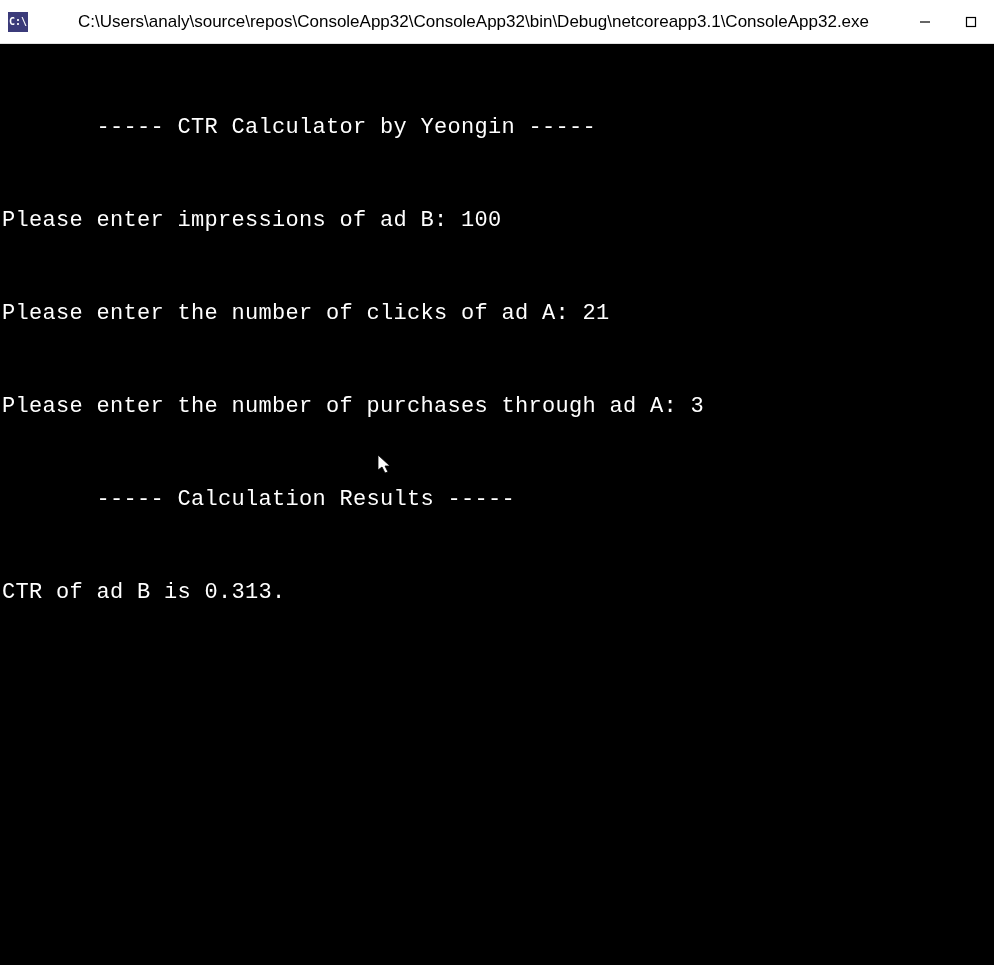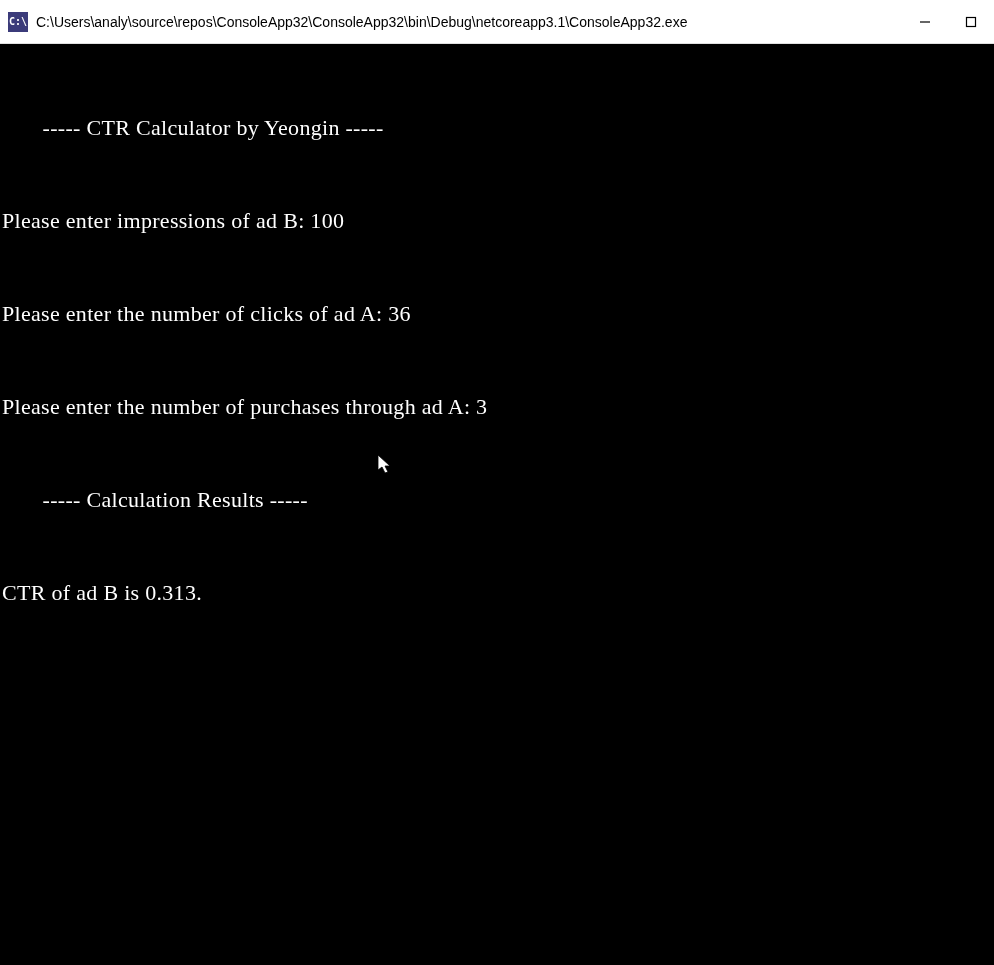--- a/index.html
+++ b/index.html
@@ -33,25 +33,26 @@
       margin-right: 8px;
       flex-shrink: 0;
     }
     .app-icon-inner {
       color: #ffffff;
       font-size: 10px;
       font-weight: bold;
       font-family: Consolas, monospace;
     }
     .title-text {
-      font-size: 14px;
+      font-size: 17px;
       color: #000000;
       flex: 1;
       white-space: nowrap;
       overflow: hidden;
+      margin-left: 42px;
     }
     .window-controls {
       display: flex;
       align-items: center;
       height: 100%;
     }
     .win-btn {
       width: 46px;
       height: 100%;
       display: flex;
@@ -61,21 +62,21 @@
     }
     .win-btn svg {
       width: 12px;
       height: 12px;
     }
     .console-area {
       background: #000000;
       width: 100%;
       height: calc(965px - 44px);
       padding: 6px 2px;
-      font-family: Liberation Serif, serif;
+      font-family: Liberation Mono, monospace;
       color: #ffffff;
       font-size: 22px;
       line-height: 31px;
       letter-spacing: 0.3px;
       white-space: pre;
       font-stretch: condensed;
       transform-origin: top left;
       position: relative;
     }
     .console-line {
@@ -106,21 +107,21 @@
       <svg viewBox="0 0 12 12">
         <rect x="1.5" y="1.5" width="9" height="9" fill="none" stroke="#000" stroke-width="1.2"></rect>
       </svg>
     </div>
   </div>
 </div>
 
 <div class="console-area">
   <span class="console-line">       ----- CTR Calculator by Yeongin -----</span>
   <span class="console-line">Please enter impressions of ad B: 100</span>
-  <span class="console-line">Please enter the number of clicks of ad A: 36</span>
+  <span class="console-line">Please enter the number of clicks of ad A: 21</span>
   <span class="console-line">Please enter the number of purchases through ad A: 3</span>
   <span class="console-line">       ----- Calculation Results -----</span>
   <span class="console-line">CTR of ad B is 0.313.</span>
   
   
   
   
   
 
   <svg class="mouse-pointer" width="16" height="22" viewBox="0 0 16 22">

